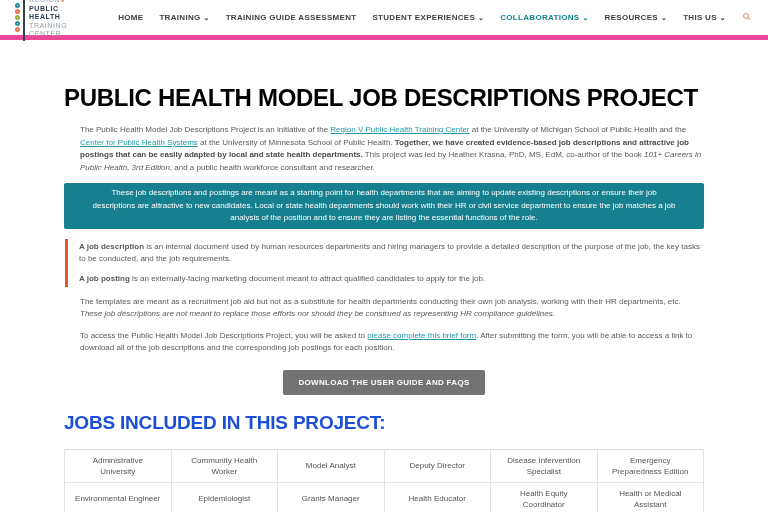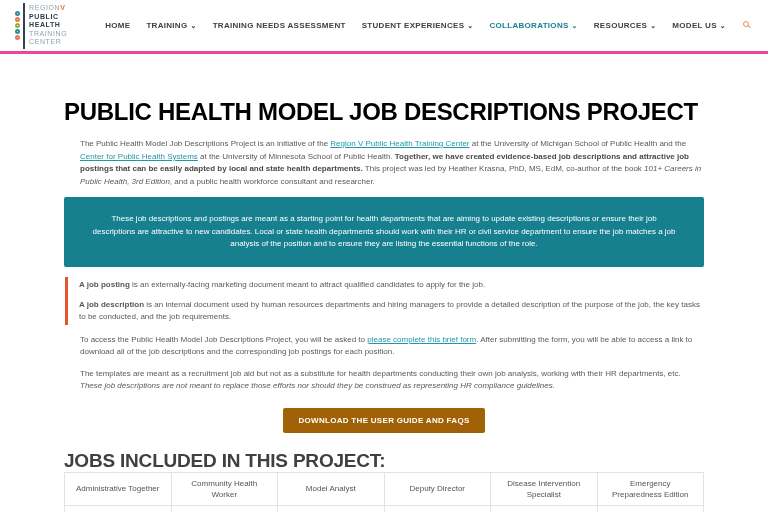--- a/index.html
+++ b/index.html
@@ -1,22 +1,22 @@
 <!DOCTYPE html>
 <html><head>
 <meta charset="utf-8">
 <style>
   * { margin:0; padding:0; box-sizing:border-box; }
   html,body { width:768px; height:512px; background:#fff; overflow:hidden;
               font-family:"Liberation Sans", sans-serif; }
 
   
   .site-header{
-    height:54px; display:flex; align-items:center; justify-content:space-between;
-    padding:0 14px 0 15px; background:#fff; border-bottom:3px solid #ec4899;
+    height:40px; display:flex; align-items:center; justify-content:space-between;
+    padding:0 14px 0 15px; background:#fff; border-bottom:5px solid #ec4899;
   }
   .logo{ display:flex; align-items:center; }
   .gears{ display:flex; flex-direction:column; align-items:center; }
   .gear{ width:5px; height:5px; border-radius:50%; display:block; margin:0 0 1px; background:#fff; }
   .g-teal  { border:2px solid #2E8C99; }
   .g-orange{ border:2px solid #E8744F; }
   .g-green { border:2px solid #9FAE3B; }
   .logo-bar{ width:2px; height:46px; background:#33424E; margin:0 4px 0 3px; }
   .logo-text{ font-size:7px; line-height:8.6px; letter-spacing:0.6px; }
   .lt-gray{ color:#97A0A8; font-weight:400; }
@@ -37,31 +37,31 @@
     background:#EE8A63; transform:rotate(42deg); right:-3px; bottom:-1.5px; }
 
   
   main{ padding:44px 64px 0; }
   h1{ color:#000000; font-size:24px; font-weight:700; letter-spacing:-0.3px; margin:0 0 12px; }
   .body-text{ font-size:8px; line-height:12.5px; color:#5A5A5A; margin-bottom:9px;margin-left:16px; }
   .body-text a{ color:#2098A8; text-decoration:underline; }
   .body-text strong{ color:#4A4A4A; }
   .banner{
     background:#17808F; color:#fff; text-align:center; font-size:8px; line-height:12.5px;
-    padding:16px 26px; border-radius:2px; margin-bottom:10px;
+    padding:4px 26px; border-radius:2px; margin-bottom:10px;
   }
   .defs{ border-left:3px solid #E4572E; padding:2px 0 2px 11px; margin:0 0 9px 1px; }
   .defs p{ font-size:8px; line-height:12px; color:#5A5A5A; margin:0 0 8px; }
   .defs p:last-child{ margin-bottom:0; }
   .btn-wrap{ text-align:center; margin:15px 0 17px; }
   .btn{
-    display:inline-block; background:#a16207; color:#fff; font-size:8px; font-weight:700;
+    display:inline-block; background:#737373; color:#fff; font-size:8px; font-weight:700;
     letter-spacing:0.3px; padding:8px 15px; border-radius:2px; text-decoration:none;
   }
-  h2{ color:#404040; font-size:19px; font-weight:700; letter-spacing:-0.2px; margin:4px 0 0; }
+  h2{ color:#1d4ed8; font-size:19px; font-weight:700; letter-spacing:-0.2px; margin:4px 0 15px; }
 
   table{ width:100%; border-collapse:collapse; table-layout:fixed; }
   td{
     border:1px solid #E3E3E3; text-align:center; vertical-align:middle;
     font-size:8px; line-height:11px; color:#555; padding:5px 10px;
   }
 </style>
 </head>
 <body>
 
@@ -86,72 +86,72 @@
 
   <nav>
     <a href="#">
         <span>HOME</span>
       </a>
     <a href="#">
         <span>TRAINING</span>
         <span class="caret">⌄</span>
       </a>
     <a href="#">
-        <span>TRAINING NEEDS ASSESSMENT</span>
+        <span>TRAINING GUIDE ASSESSMENT</span>
       </a>
     <a href="#">
         <span>STUDENT EXPERIENCES</span>
         <span class="caret">⌄</span>
       </a>
     <a href="#" class="active">
         <span>COLLABORATIONS</span>
         <span class="caret">⌄</span>
       </a>
     <a href="#">
         <span>RESOURCES</span>
         <span class="caret">⌄</span>
       </a>
     <a href="#">
-        <span>MODEL US</span>
+        <span>THIS US</span>
         <span class="caret">⌄</span>
       </a>
     <a href="#" class="search-btn">
         <span class="search-icon"></span>
       </a>
   </nav>
 </header>
 
 <main>
   <h1>PUBLIC HEALTH MODEL JOB DESCRIPTIONS PROJECT</h1>
 
   <p class="body-text"><span>The Public Health Model Job Descriptions Project is an initiative of the </span><a href="#">Region V Public Health Training Center</a><span> at the University of Michigan School of Public Health and the </span><a href="#">Center for Public Health Systems</a><span> at the University of Minnesota School of Public Health. </span><strong>Together, we have created evidence-based job descriptions and attractive job postings that can be easily adapted by local and state health departments.</strong><span> This project was led by Heather Krasna, PhD, MS, EdM, co-author of the book </span><em>101+ Careers in Public Health, 3rd Edition</em><span>, and a public health workforce consultant and researcher.</span></p>
 
   <div class="banner">
     <span>These job descriptions and postings are meant as a starting point for health departments that are aiming to update existing descriptions or ensure their job descriptions are attractive to new candidates. Local or state health departments should work with their HR or civil service department to ensure the job matches a job analysis of the position and to ensure they are listing the essential functions of the role.</span>
   </div>
 
   <div class="defs">
+    <p><strong>A job description</strong><span> is an internal document used by human resources departments and hiring managers to provide a detailed description of the purpose of the job, the key tasks to be conducted, and the job requirements.</span></p>
     <p><strong>A job posting</strong><span> is an externally-facing marketing document meant to attract qualified candidates to apply for the job.</span></p>
-    <p><strong>A job description</strong><span> is an internal document used by human resources departments and hiring managers to provide a detailed description of the purpose of the job, the key tasks to be conducted, and the job requirements.</span></p>
   </div>
 
+  <p class="body-text"><span>The templates are meant as a recruitment job aid but not as a substitute for health departments conducting their own job analysis, working with their HR departments, etc. </span><em>These job descriptions are not meant to replace those efforts nor should they be construed as representing HR compliance guidelines.</em></p>
+
   <p class="body-text"><span>To access the Public Health Model Job Descriptions Project, you will be asked to </span><a href="#">please complete this brief form</a><span>. After submitting the form, you will be able to access a link to download all of the job descriptions and the corresponding job postings for each position.</span></p>
-
-  <p class="body-text"><span>The templates are meant as a recruitment job aid but not as a substitute for health departments conducting their own job analysis, working with their HR departments, etc. </span><em>These job descriptions are not meant to replace those efforts nor should they be construed as representing HR compliance guidelines.</em></p>
 
   <div class="btn-wrap">
     <a href="#" class="btn">DOWNLOAD THE USER GUIDE AND FAQS</a>
   </div>
 
   <h2>JOBS INCLUDED IN THIS PROJECT:</h2>
 
   <table>
     <tbody>
       <tr>
-        <td>Administrative Together</td>
+        <td>Administrative University</td>
         <td>Community Health Worker</td>
         <td>Model Analyst</td>
         <td>Deputy Director</td>
         <td>Disease Intervention Specialist</td>
         <td>Emergency Preparedness Edition</td>
       </tr>
       <tr>
         <td>Environmental Engineer</td>
         <td>Epidemiologist</td>
         <td>Grants Manager</td>

